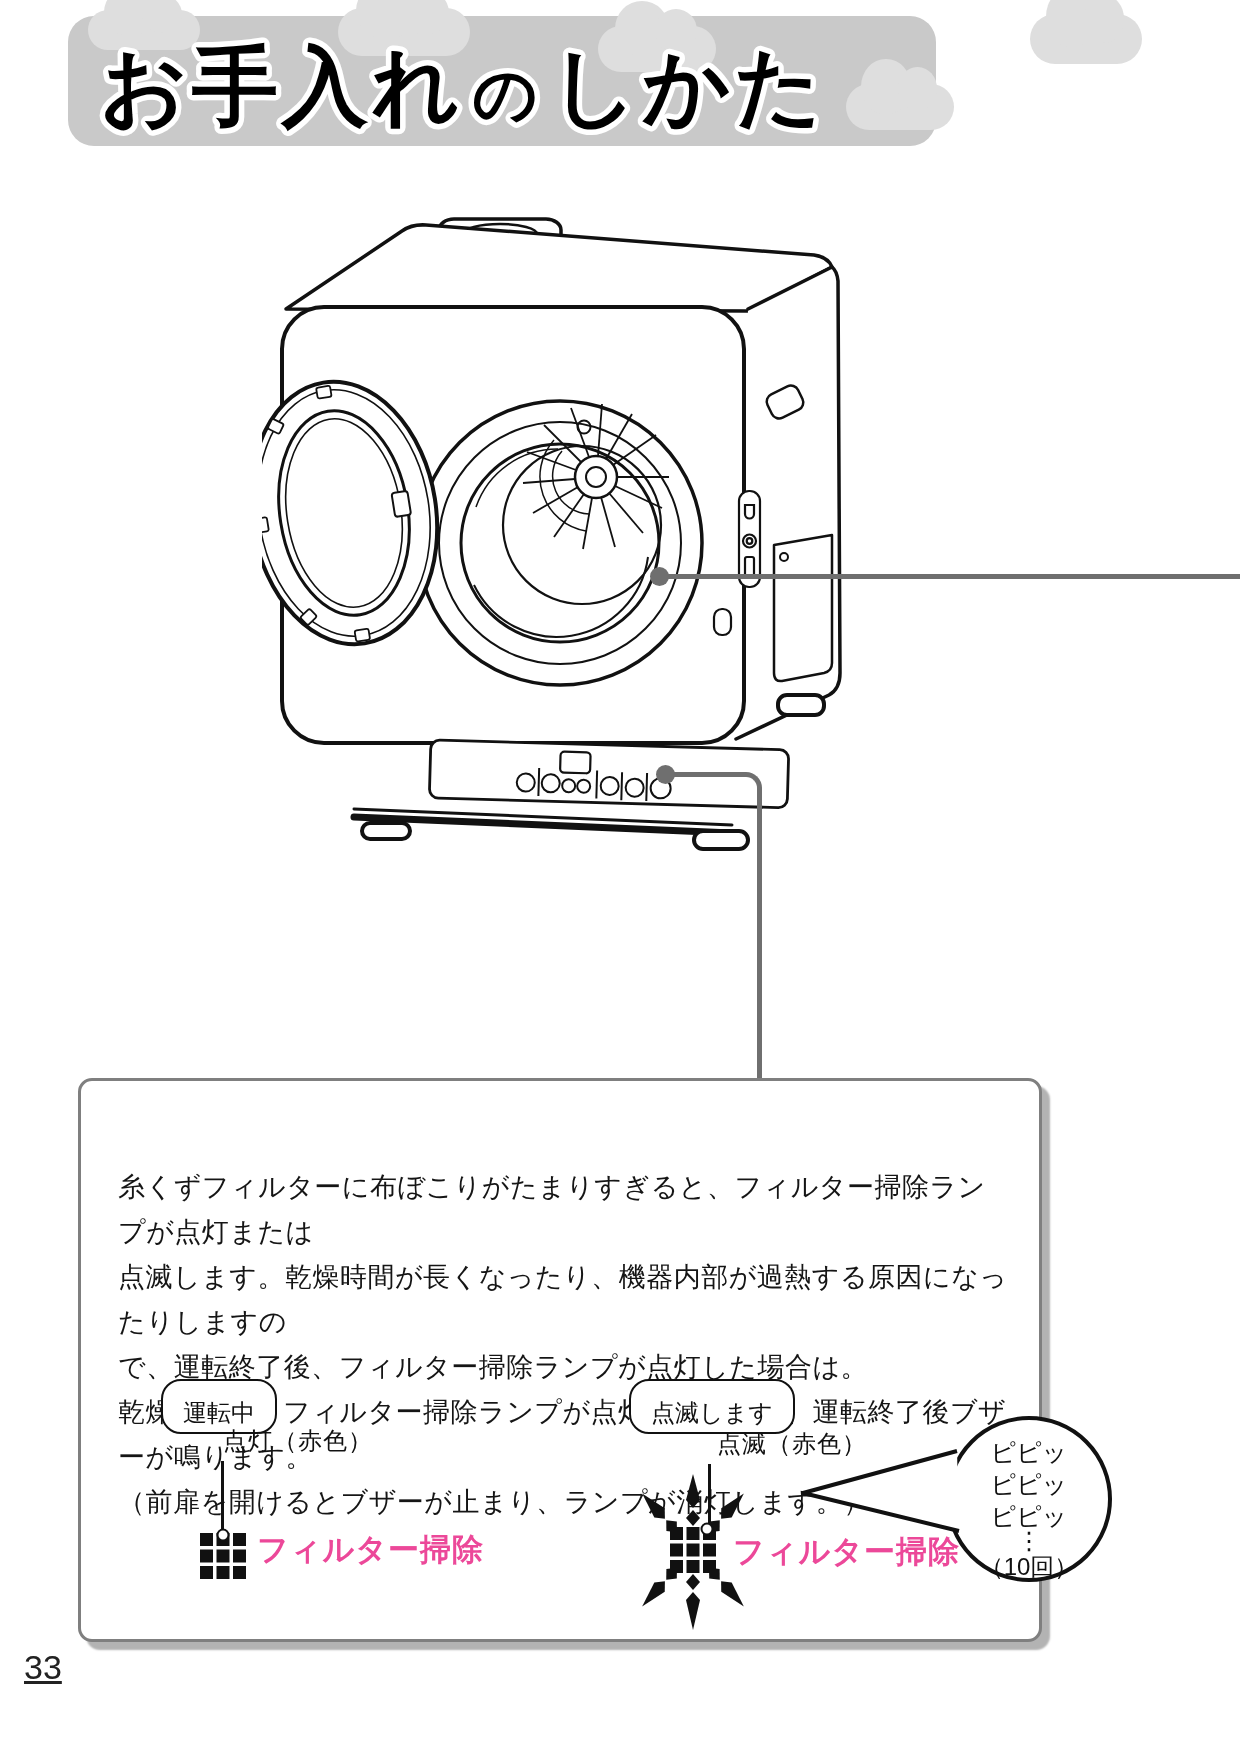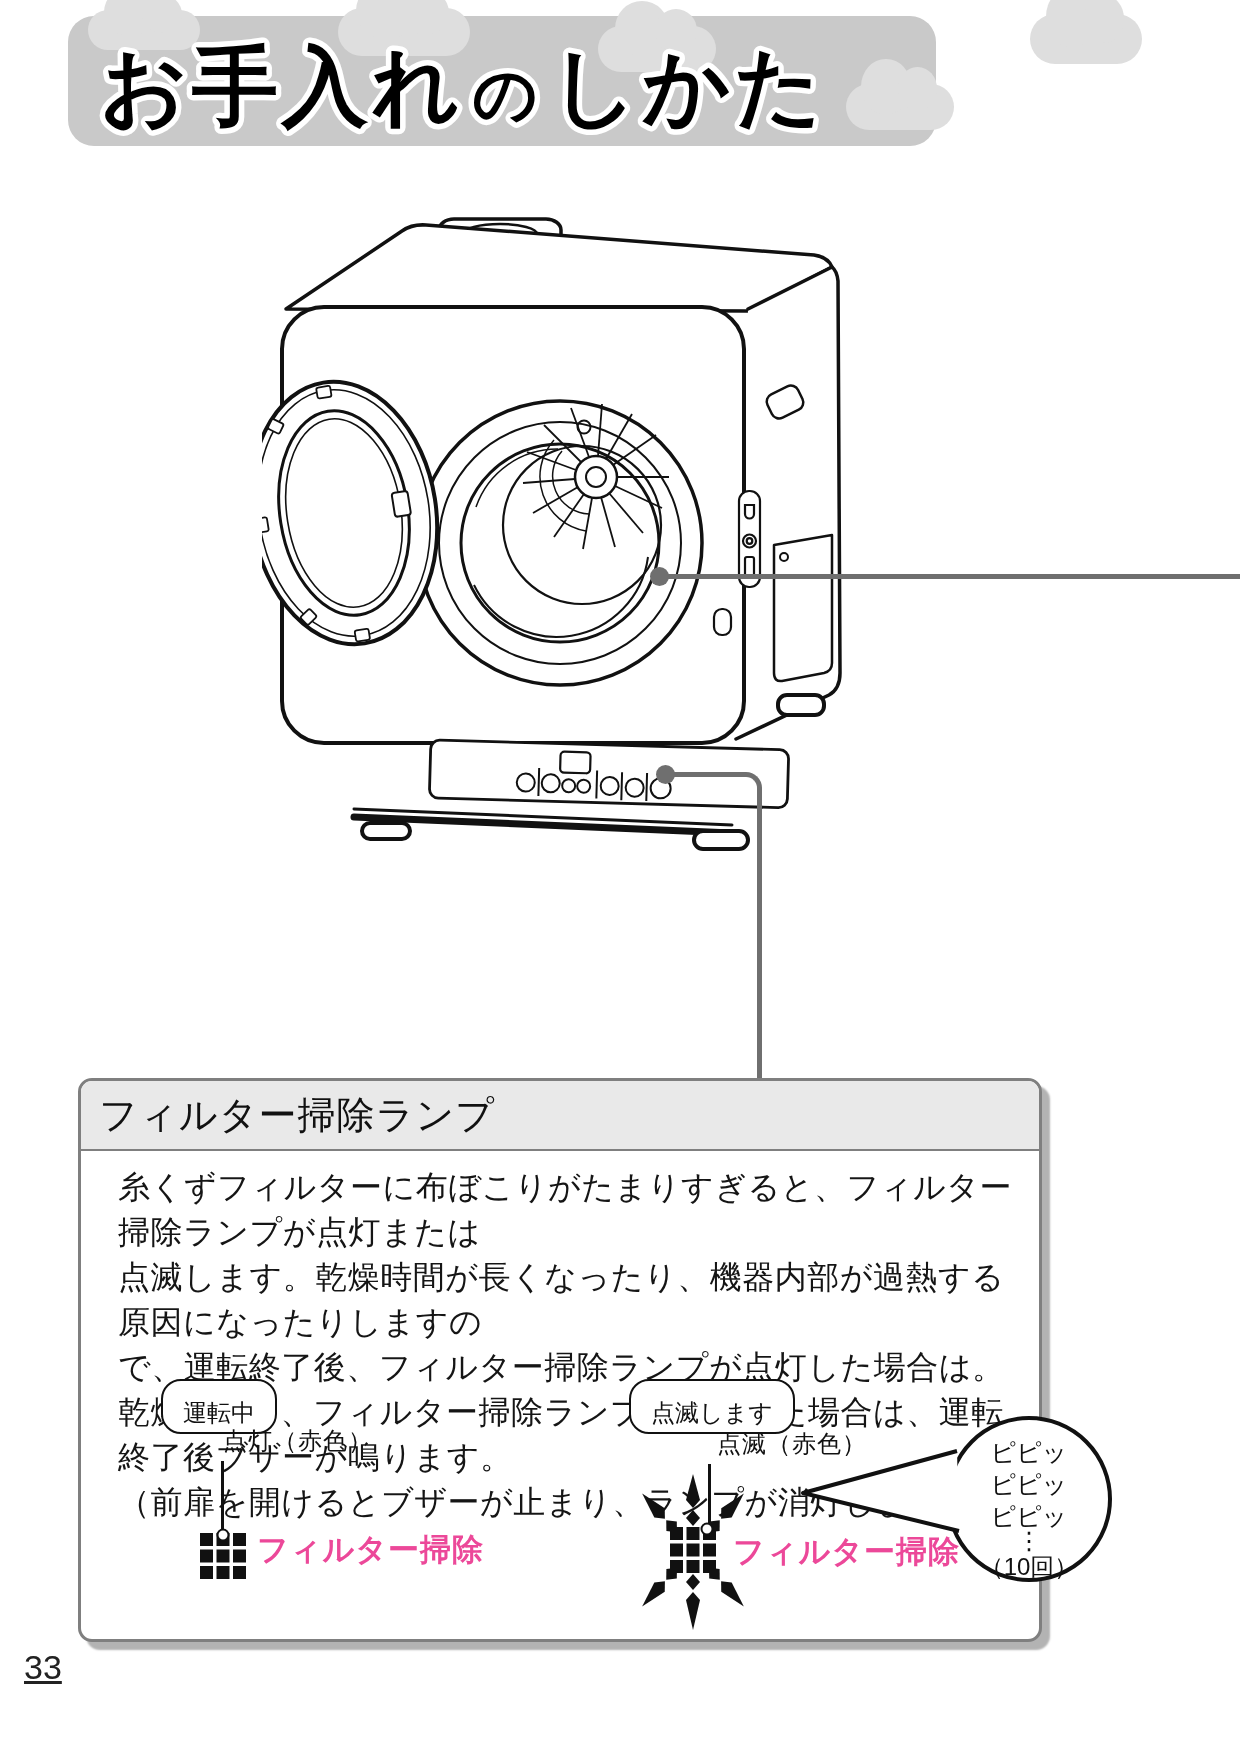--- a/index.html
+++ b/index.html
@@ -43,21 +43,21 @@
 
   
   .info-box { position:absolute; left:78px; top:1078px; width:964px; height:564px;
               background:#fff; border:3px solid #7f7f7f; border-radius:14px;
               box-shadow:8px 8px 2px #b3b3b3; z-index:5; }
   .box-header { position:absolute; left:0; top:0; right:0; height:70px; background:#e9e9e9;
                 border-bottom:2px solid #7f7f7f; border-radius:11px 11px 0 0;
                 display:flex; align-items:center; padding-left:18px; }
   .box-header h2 { font-size:38px; font-weight:normal; color:#111; letter-spacing:1px; }
   .box-body { position:absolute; left:37px; top:84px; right:26px; }
-  .box-body p { font-size:32px; line-height:45px; color:#151515; letter-spacing:0.5px; }
+  .box-body p { font-size:27px; line-height:45px; color:#151515; letter-spacing:0.5px; }
 
   .pill { position:absolute; border:2.5px solid #111; border-radius:20px; color:#111;
           font-size:24px; line-height:1; padding:20px 20px 7px; background:#fff; }
   .pill-during { left:80px; top:298px; }
   .pill-after  { left:548px; top:298px; }
   .lamp-state { position:absolute; font-size:24px; color:#111; letter-spacing:1px;margin-left:30px; }
   .state-during { left:112px; top:344px; }
   .state-after  { left:606px; top:347px; }
   .pointer-line { position:absolute; width:2.5px; background:#111; }
   .ptr-left  { left:140px; top:380px; height:70px; }
@@ -189,23 +189,20 @@
       </g>
     </g>
   </svg>
 
   <div class="marker-dot drum-dot"></div>
   <div class="drum-line"></div>
   <div class="marker-dot panel-dot"></div>
   <div class="panel-elbow"></div>
 
   <div class="info-box">
-    <div class="box-header">
-      <h2>フィルター掃除ランプ</h2>
-    </div>
     <div class="box-body">
       <p>糸くずフィルターに布ぼこりがたまりすぎると、フィルター掃除ランプが点灯または</p>
       <p>点滅します。乾燥時間が長くなったり、機器内部が過熱する原因になったりしますの</p>
       <p>で、運転終了後、フィルター掃除ランプが点灯した場合は。</p>
       <p>乾燥運転中、フィルター掃除ランプが点灯した場合は、運転終了後ブザーが鳴ります。</p>
       <p>（前扉を開けるとブザーが止まり、ランプが消灯します。）</p>
     </div>
 
     <div class="pill pill-during">運転中</div>
     <div class="lamp-state state-during">点灯（赤色）</div>

